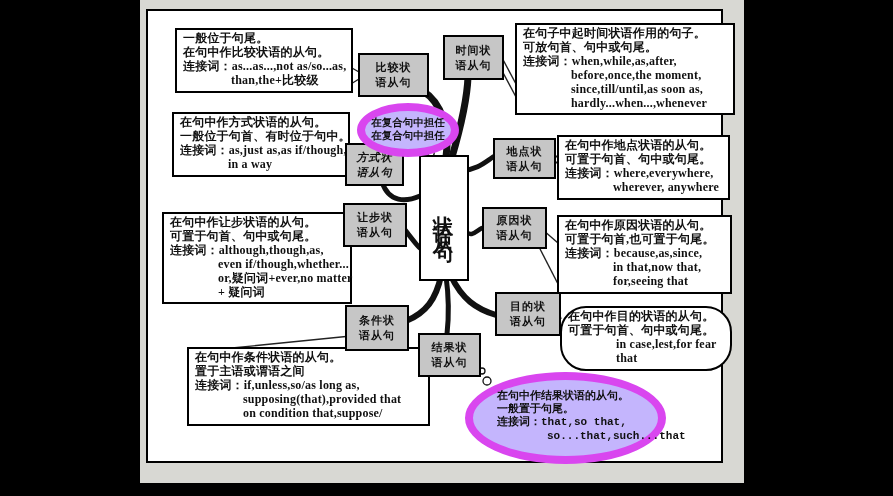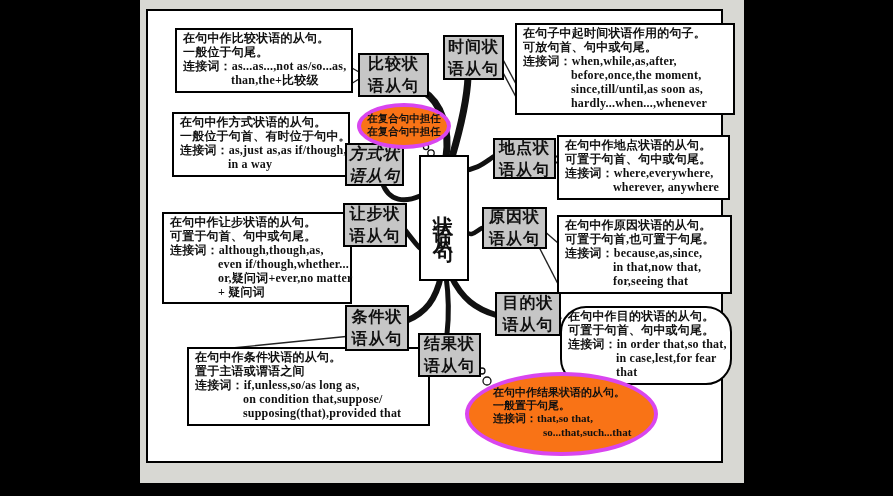--- a/index.html
+++ b/index.html
@@ -9,26 +9,26 @@
   .frame{position:absolute;left:6px;top:9px;width:573px;height:450px;background:#fff;border:2px solid #000;}
   .wires{position:absolute;left:0;top:0;width:604px;height:483px;z-index:1;}
   .wire{fill:none;stroke:#111;stroke-linecap:round;}
   .callout{fill:none;stroke:#222;stroke-width:1.4;}
   .dot{fill:#fff;stroke:#111;stroke-width:1.3;}
   .box{position:absolute;background:#fff;border:2px solid #000;z-index:2;padding:2px 5px 3px 6px;}
   .box .ln{white-space:nowrap;font-size:12px;line-height:1.16;letter-spacing:0.2px;}
   .box .ind{padding-left:48px;}
   .node{position:absolute;background:#c6c6c6;border:2px solid #000;z-index:2;
         display:flex;flex-direction:column;justify-content:center;text-align:center;
-        font-size:16px;line-height:1.35;letter-spacing:1px;}
+        font-size:11px;line-height:1.35;letter-spacing:1px;}
   .center-node{position:absolute;left:279px;top:155px;width:46px;height:122px;background:#fff;
         border:2px solid #000;z-index:2;display:flex;align-items:center;justify-content:center;}
   .center-node span{writing-mode:vertical-rl;text-orientation:upright;font-size:20px;
         letter-spacing:9px;font-weight:700;}
-  .bubble{position:absolute;background:#f97316;border:4px solid #d946ef;border-radius:50%;z-index:2;}
+  .bubble{position:absolute;background:#c4b5fd;border:8px solid #d946ef;border-radius:50%;z-index:2;font-family:Liberation Mono, monospace;}
   .bubble .btxt{position:absolute;left:0;top:0;width:100%;}
   .bubble .ln{white-space:nowrap;line-height:1.2;}
   .bubble .ind{padding-left:50px;}
 </style>
 </head>
 <body>
 
 <div class="stage">
   <div class="paper">
     <div class="frame"></div>
@@ -61,22 +61,22 @@
         <circle cx="286" cy="147" r="2.6" class="dot"></circle>
         <circle cx="291" cy="153" r="3.2" class="dot"></circle>
         <circle cx="337" cy="361" r="2.2" class="dot"></circle>
         <circle cx="342" cy="371" r="3" class="dot"></circle>
         <circle cx="347" cy="381" r="4" class="dot"></circle>
       </svg>
     <div class="center-node">
       <span>状语从句</span>
     </div>
   <div class="box" style="left: 35px; top: 28px; width: 163px;">
+        <div class="ln">一般位于句尾。</div>
         <div class="ln">在句中作比较状语的从句。</div>
-        <div class="ln">一般位于句尾。</div>
         <div class="ln">连接词：as...as...,not as/so...as,</div>
         <div class="ln ind">than,the+比较级</div>
       </div>
       <div class="box" style="left: 375px; top: 23px; width: 205px;">
         <div class="ln">在句子中起时间状语作用的句子。</div>
         <div class="ln">可放句首、句中或句尾。</div>
         <div class="ln">连接词：when,while,as,after,</div>
         <div class="ln ind">before,once,the moment,</div>
         <div class="ln ind">since,till/until,as soon as,</div>
         <div class="ln ind">hardly...when...,whenever</div>
@@ -92,40 +92,39 @@
         <div class="ln">可置于句首、句中或句尾。</div>
         <div class="ln">连接词：although,though,as,</div>
         <div class="ln ind">even if/though,whether...</div>
         <div class="ln ind">or,疑问词+ever,no matter</div>
         <div class="ln ind">+ 疑问词</div>
       </div>
       <div class="box" style="left: 47px; top: 347px; width: 228px;">
         <div class="ln">在句中作条件状语的从句。</div>
         <div class="ln">置于主语或谓语之间</div>
         <div class="ln">连接词：if,unless,so/as long as,</div>
+        <div class="ln ind">supposing(that),provided that</div>
         <div class="ln ind">on condition that,suppose/</div>
-        <div class="ln ind">supposing(that),provided that</div>
       </div>
       <div class="box" style="left: 417px; top: 135px; width: 158px;">
         <div class="ln">在句中作地点状语的从句。</div>
         <div class="ln">可置于句首、句中或句尾。</div>
         <div class="ln">连接词：where,everywhere,</div>
         <div class="ln ind">wherever, anywhere</div>
       </div>
       <div class="box" style="left: 417px; top: 215px; width: 160px;">
         <div class="ln">在句中作原因状语的从句。</div>
         <div class="ln">可置于句首,也可置于句尾。</div>
         <div class="ln">连接词：because,as,since,</div>
         <div class="ln ind">in that,now that,</div>
         <div class="ln ind">for,seeing that</div>
       </div>
       <div class="box" style="left: 420px; top: 306px; width: 157px; border-radius: 26px;">
         <div class="ln">在句中作目的状语的从句。</div>
         <div class="ln">可置于句首、句中或句尾。</div>
-        <div class="ln">连接词：in order that,so that,</div>
         <div class="ln ind">in case,lest,for fear</div>
         <div class="ln ind">that</div>
       </div>
       <div class="node" style="left: 218px; top: 53px; width: 67px; height: 40px; background: rgb(198, 198, 198);">
         <div>比较状</div>
         <div>语从句</div>
       </div>
       <div class="node" style="left: 303px; top: 35px; width: 57px; height: 41px; background: rgb(198, 198, 198);">
         <div>时间状</div>
         <div>语从句</div>

